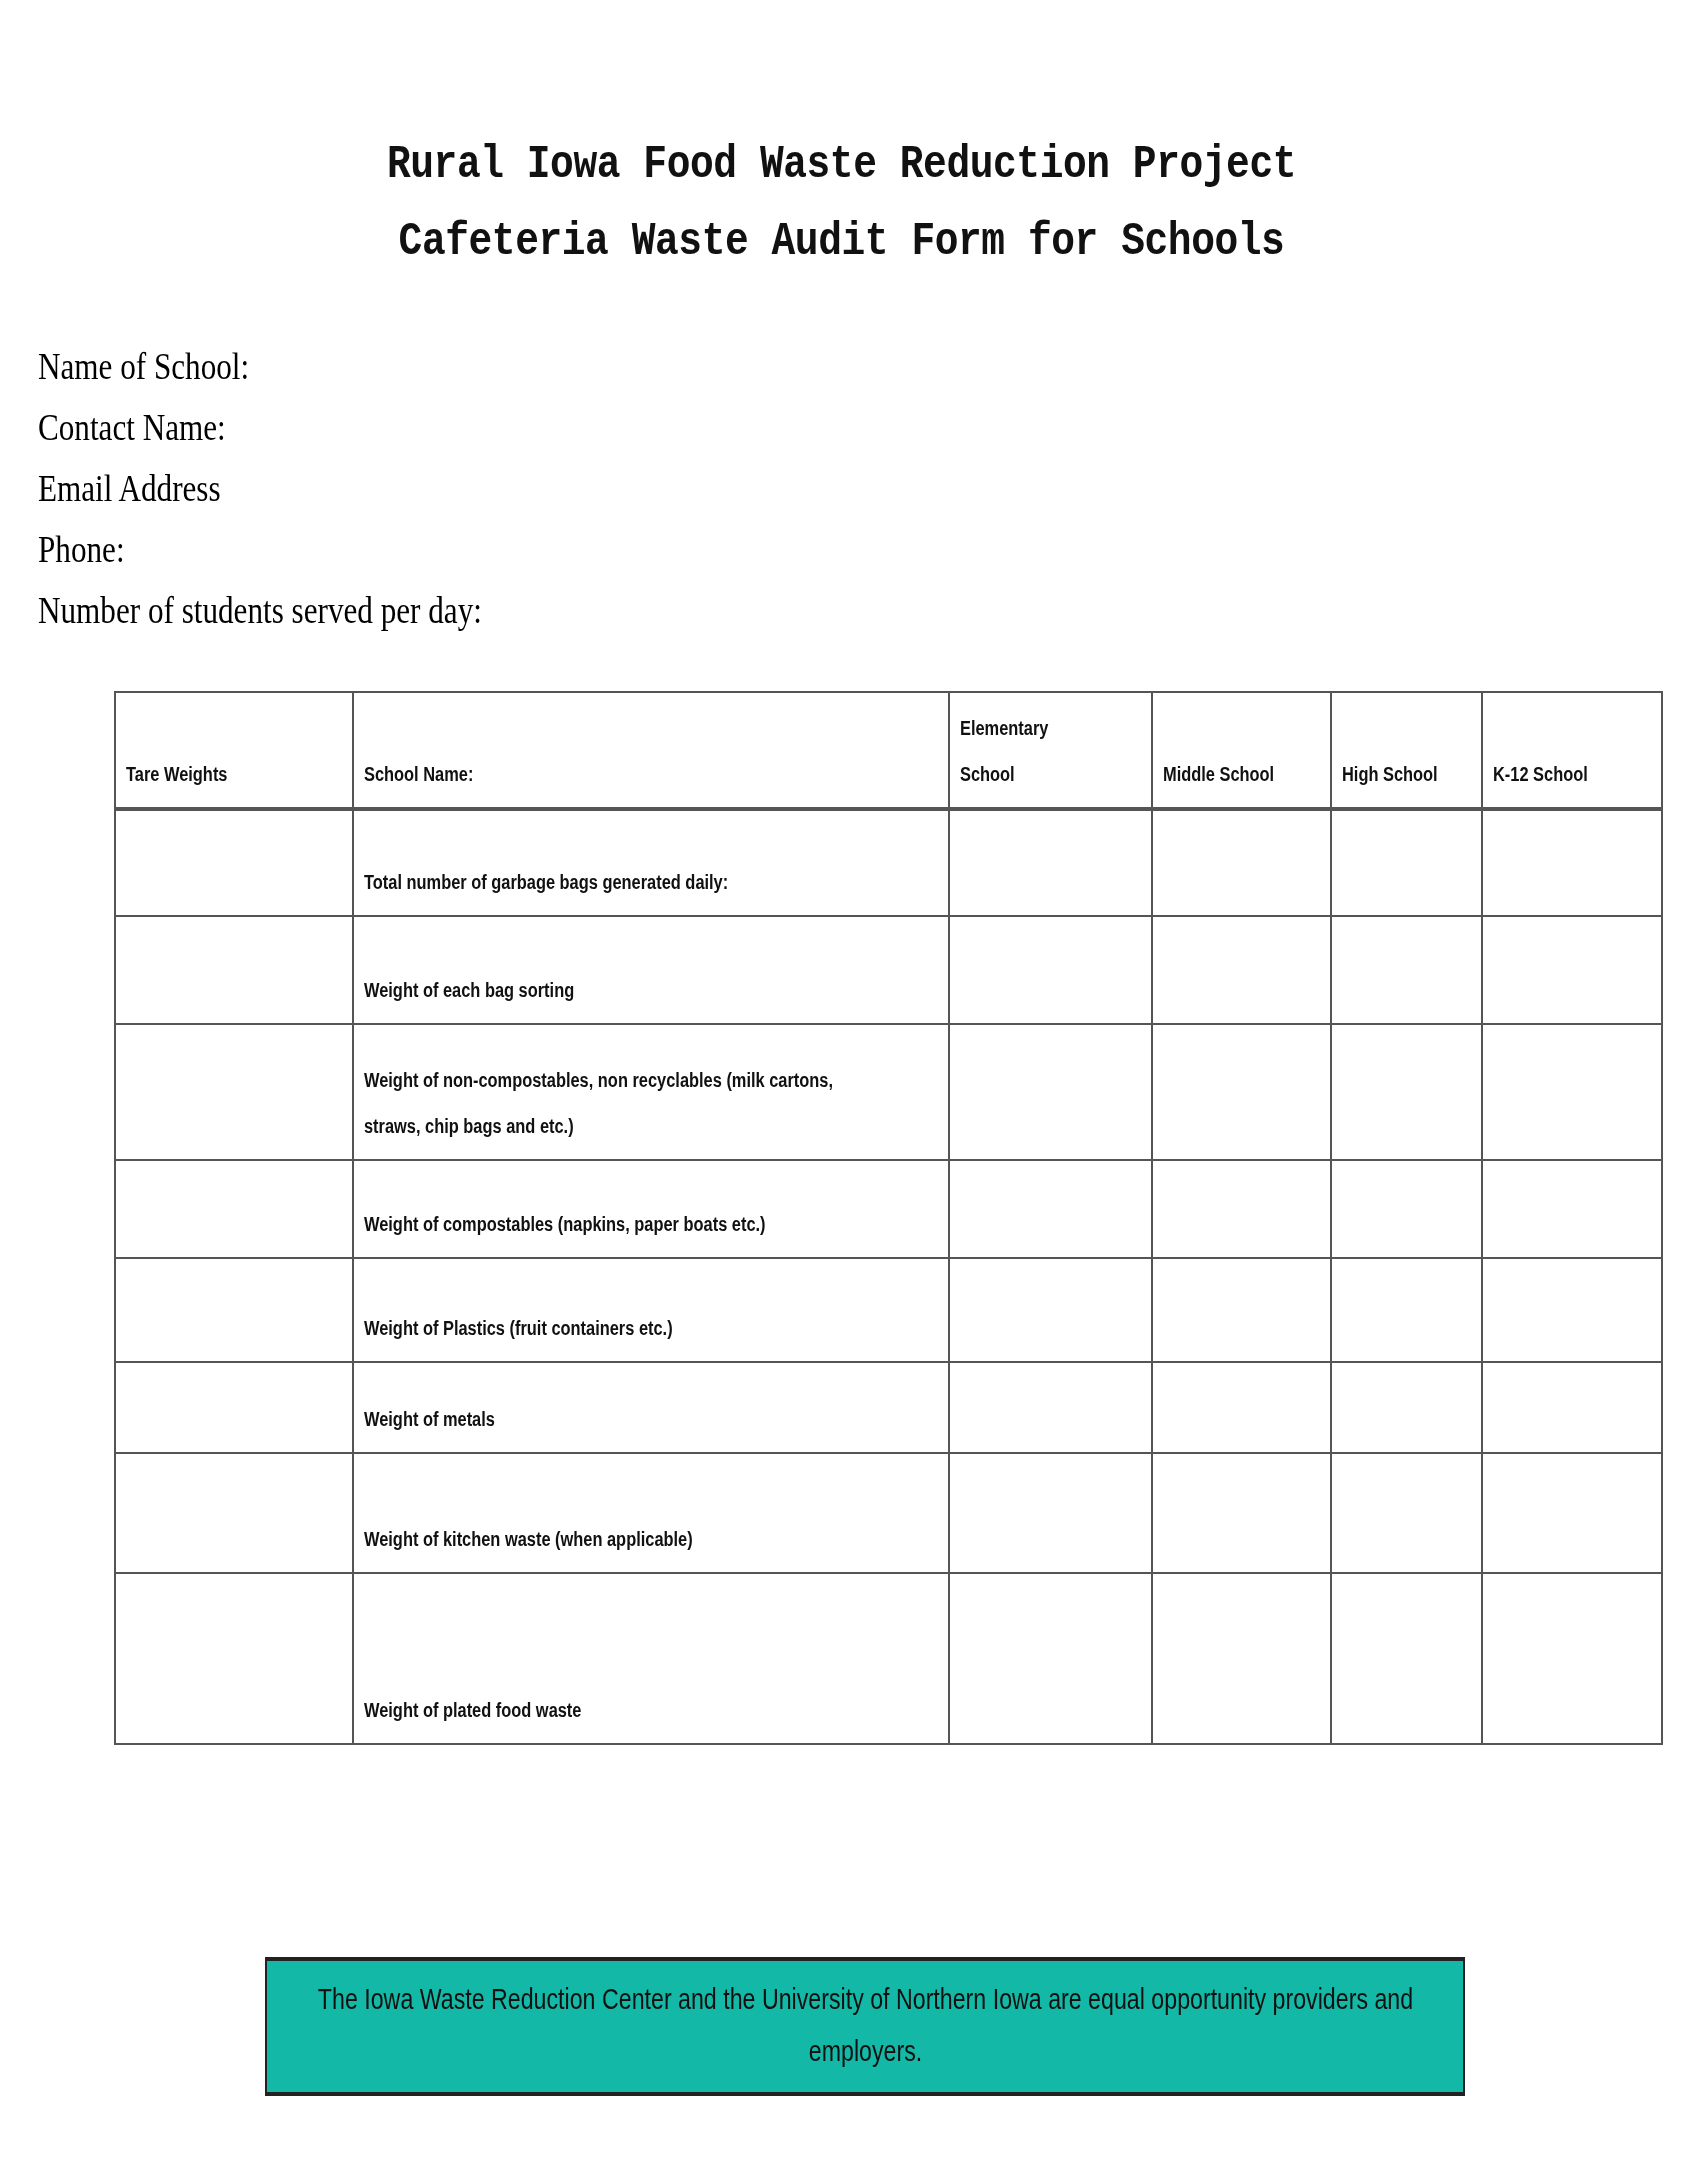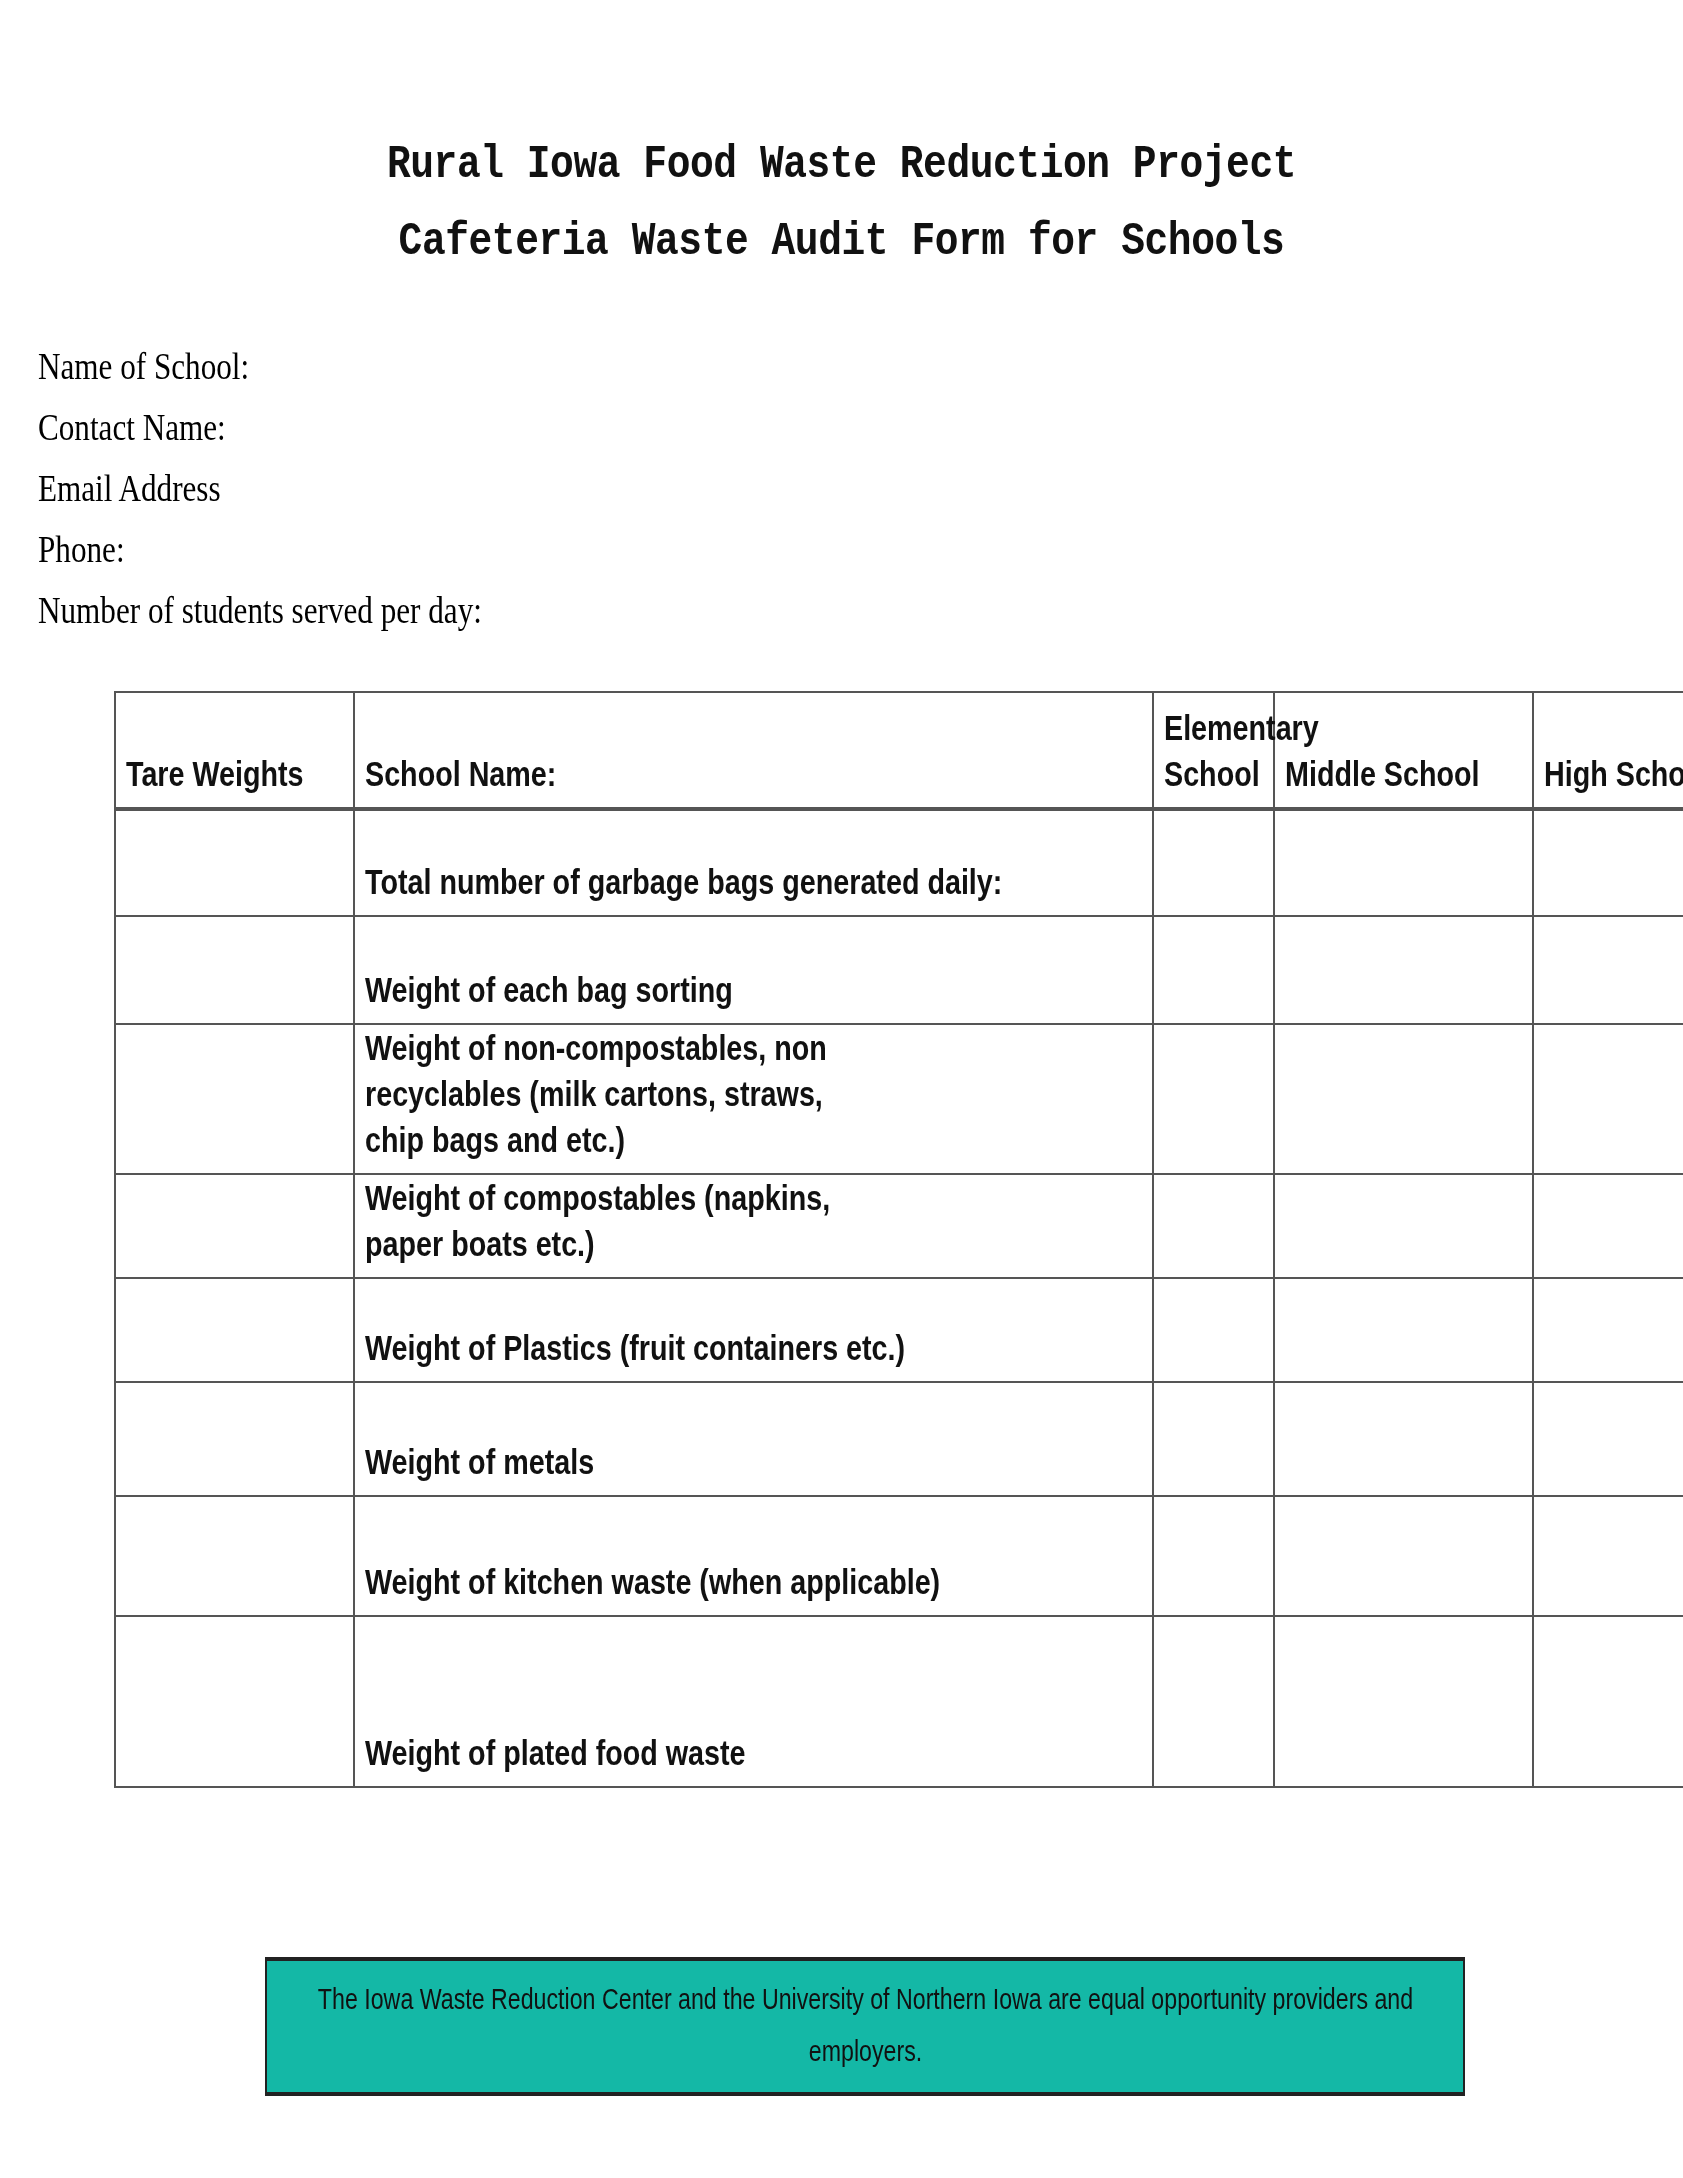--- a/index.html
+++ b/index.html
@@ -5,21 +5,21 @@
   html, body { margin:0; padding:0; background:#ffffff; }
   body { width:1683px; height:2178px; position:relative; overflow:hidden; color:#111; }
   .title-block { position:absolute; left:0; top:127px; width:1683px; text-align:center;
     font-family:Liberation Mono, monospace; font-weight:bold; color:#111; }
   .title-line { font-size:46px; line-height:77px; transform:scaleX(0.86); transform-origin:center; letter-spacing:-0.5px; }
   .info-block { position:absolute; left:38px; top:336px; font-family:Liberation Serif, serif; color:#000000; }
   .info-line { font-size:38px; line-height:61px; transform:scaleX(0.82); transform-origin:left; white-space:nowrap; }
   table.audit { position:absolute; left:114px; top:691px; border-collapse:collapse; table-layout:fixed;
     font-family:"Liberation Sans","DejaVu Sans",sans-serif; font-weight:bold; color:#111; }
   table.audit td, table.audit th { border:2px solid #555; padding:0 10px 10px 10px; vertical-align:bottom;
-    text-align:left; font-size:35px; line-height:46px; font-weight:bold; }
+    text-align:left; font-size:20px; line-height:46px; font-weight:bold; }
   table.audit th { border-bottom:4px solid #555; }
   .cond { display:inline-block; transform:scaleX(0.82); transform-origin:left; white-space:nowrap; }
   .wrap-cond { display:block; transform:scaleX(0.82); transform-origin:left; width:122%; white-space:normal; }
   .footer-box { position:absolute; left:265px; top:1957px; width:1200px; height:139px; background:#14b8a6;
     border:2px solid #222; border-bottom:4px solid #222; border-top:4px solid #222; box-sizing:border-box;
     text-align:center; font-family:"Liberation Sans","DejaVu Sans",sans-serif; color:#111; }
   .footer-text { display:block; font-size:29px; line-height:52px; padding-top:12px; transform:scaleX(0.8); transform-origin:center; width:125%; margin-left:-12.5%; }
 </style>
 </head>
 <body>
@@ -96,21 +96,21 @@
       <td></td>
     </tr>
     <tr style="height:104px">
       <td></td>
       <td><span class="cond">Weight of Plastics (fruit containers etc.)</span></td>
       <td></td>
       <td></td>
       <td></td>
       <td></td>
     </tr>
-    <tr style="height:114px">
+    <tr style="height:91px">
       <td></td>
       <td><span class="cond">Weight of metals</span></td>
       <td></td>
       <td></td>
       <td></td>
       <td></td>
     </tr>
     <tr style="height:120px">
       <td></td>
       <td><span class="cond">Weight of kitchen waste (when applicable)</span></td>

